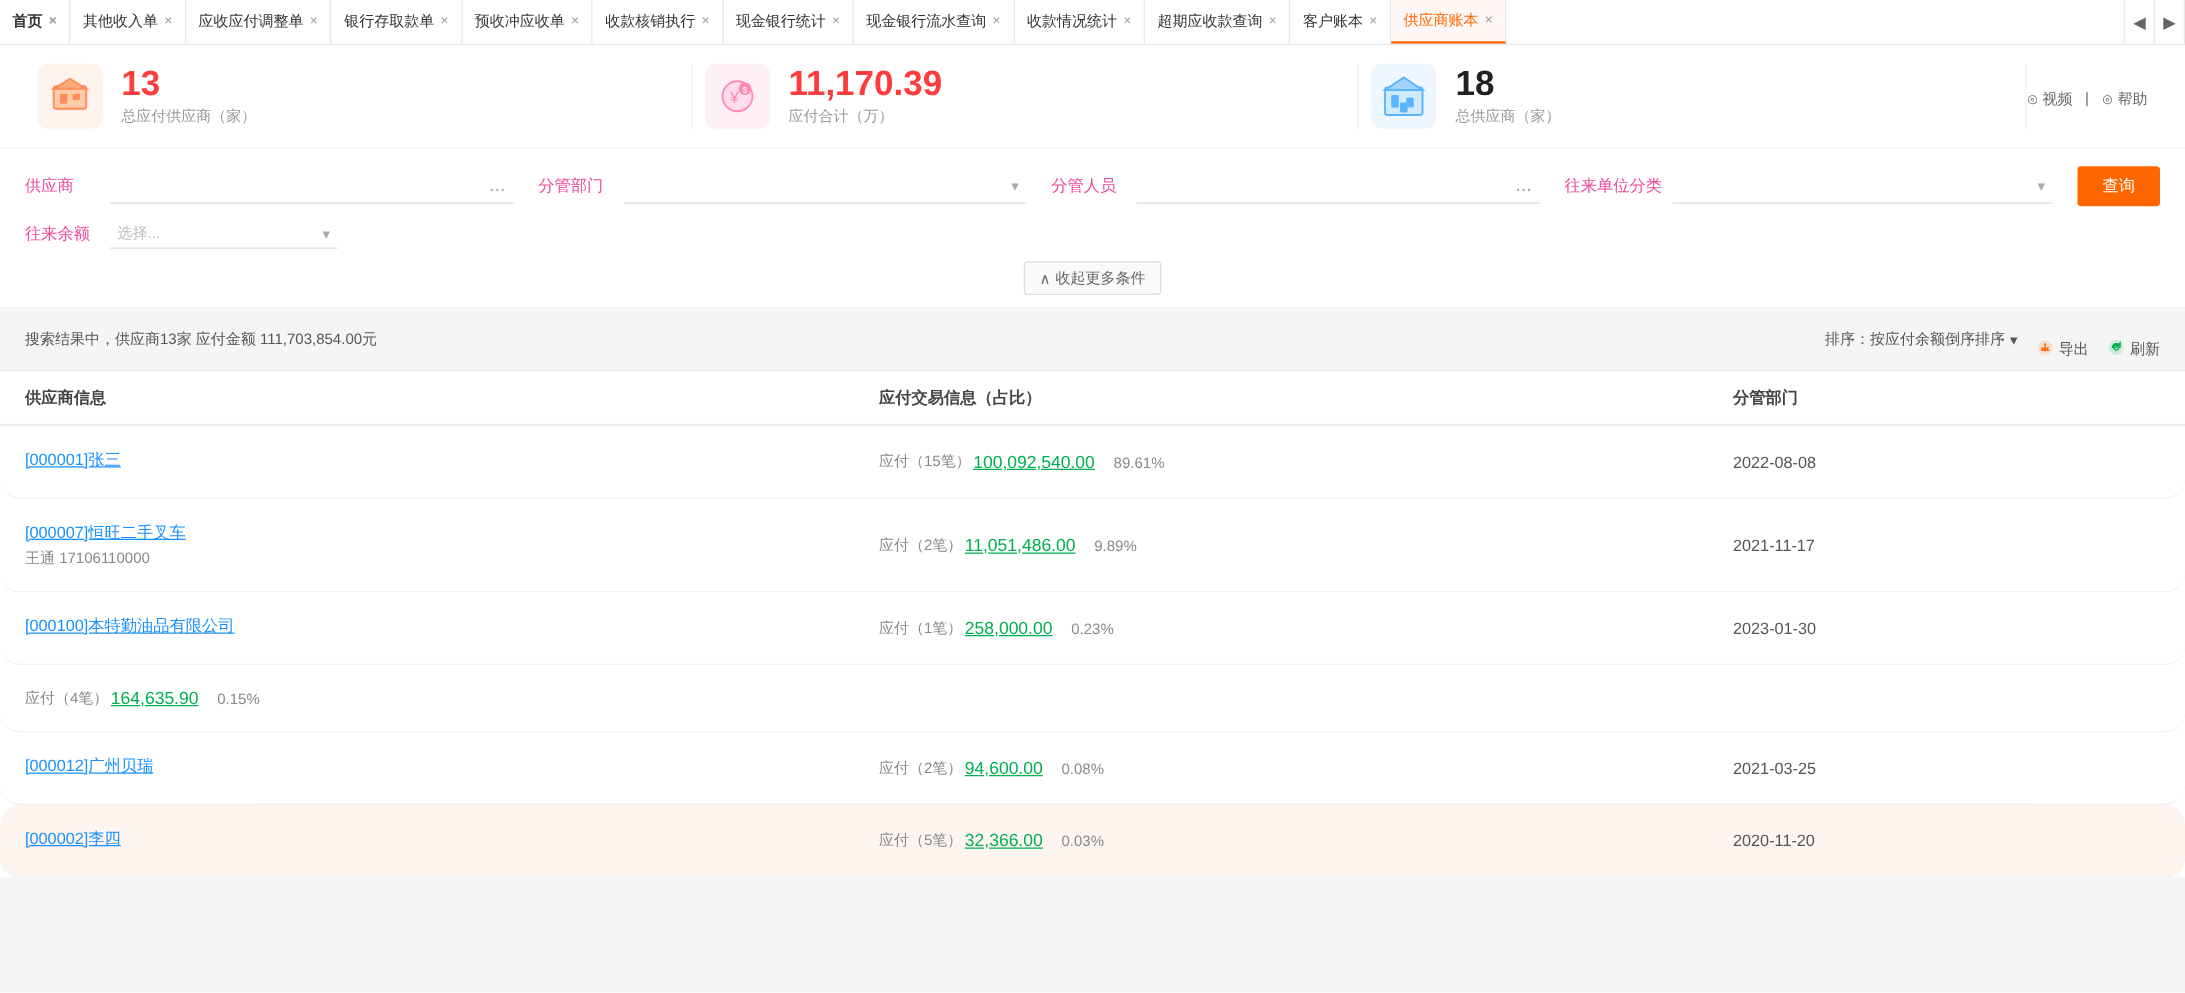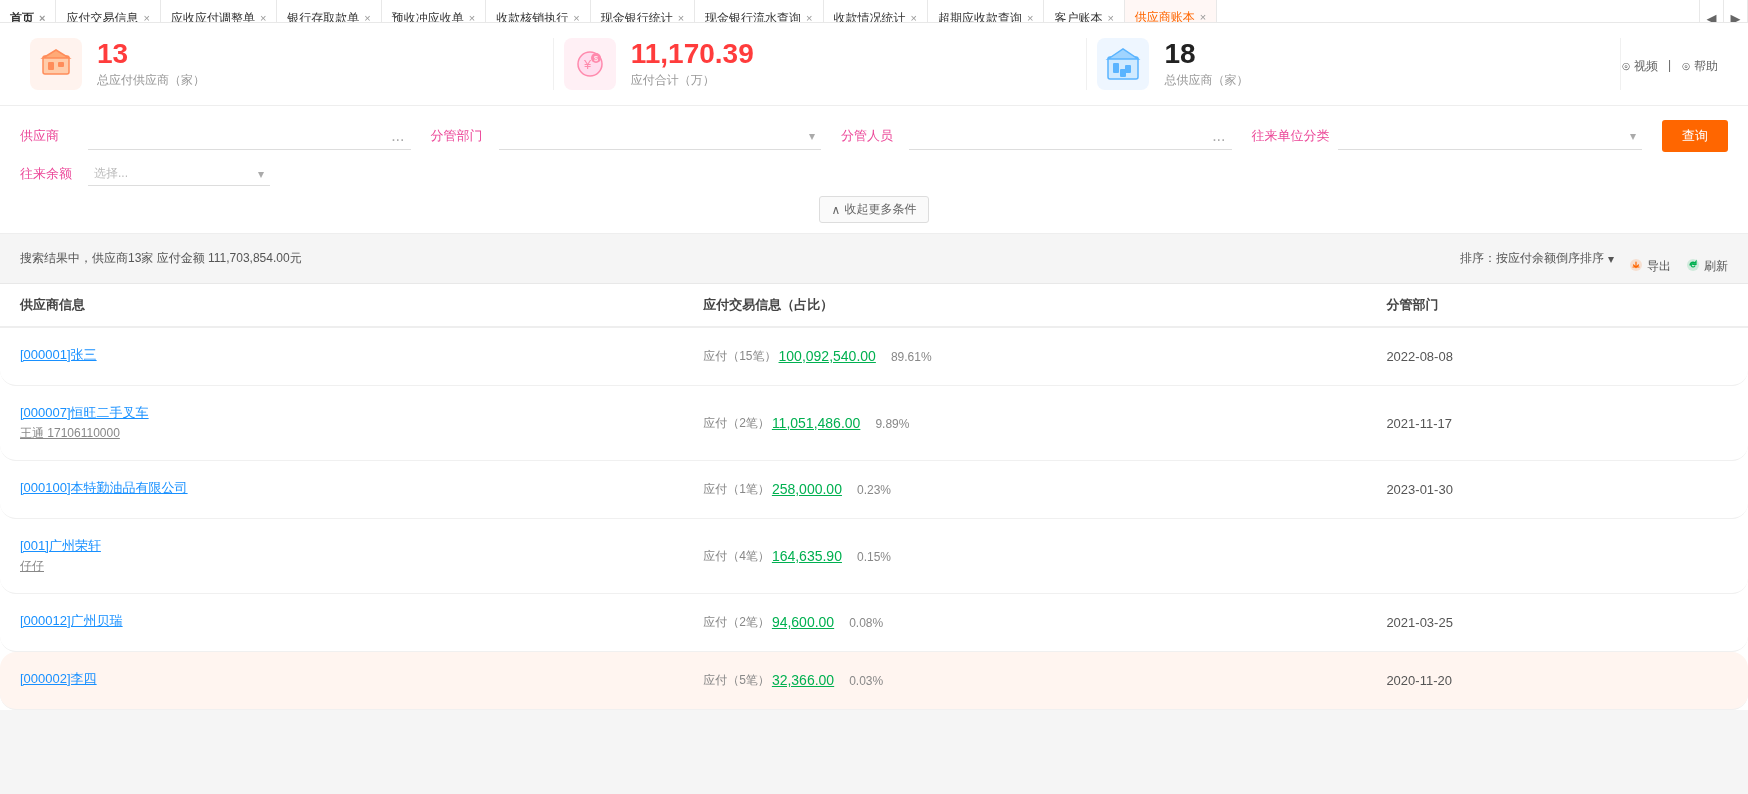--- a/index.html
+++ b/index.html
@@ -1,24 +1,24 @@
 <!DOCTYPE html>
 <html><head>
   <meta charset="utf-8">
   <style>
     * { box-sizing: border-box; margin: 0; padding: 0; }
     body { font-family: 'Microsoft YaHei', Arial, sans-serif; font-size: 13px; background: #f5f5f5; color: #333; overflow-x: hidden; }
 
     
     .top-nav {
       display: flex;
-      align-items: flex-start;
+      align-items: flex-end;
       background: #fff;
       border-bottom: 1px solid #e8e8e8;
-      height: 23px;
+      height: 36px;
       overflow: hidden;
       padding: 0;
     }
     .nav-tab {
       display: flex;
       align-items: center;
       padding: 0 10px;
       height: 36px;
       white-space: nowrap;
       font-size: 12px;
@@ -247,21 +247,20 @@
     .supplier-link {
       color: #1890ff;
       text-decoration: underline;
       cursor: pointer;
       font-size: 13px;
     }
     .supplier-sub {
       font-size: 12px;
       color: #888;
       margin-top: 3px;
-      text-decoration: underline;
     }
     .transaction-info {
       display: flex;
       flex-direction: row;
       gap: 2px;
     }
     .tx-label {
       font-size: 12px;
       color: #888;
     }
@@ -292,21 +291,21 @@
   </style>
 </head>
 <body>
 
 <div class="top-nav">
   <div class="nav-tab home">
     <span>首页</span>
     <span class="close-btn">×</span>
   </div>
   <div class="nav-tab">
-    <span>应付交易信息</span>
+    <span>其他收入单</span>
     <span class="close-btn">×</span>
   </div>
   <div class="nav-tab">
     <span>应收应付调整单</span>
     <span class="close-btn">×</span>
   </div>
   <div class="nav-tab">
     <span>银行存取款单</span>
     <span class="close-btn">×</span>
   </div>
@@ -525,24 +524,20 @@
       <div class="tx-label">应付（1笔）</div>
       <div class="tx-row">
         <span class="tx-amount">258,000.00</span>
         <span class="tx-percent">0.23%</span>
       </div>
     </div>
     <div class="last-pay">2023-01-30</div>
   </div>
 
   <div class="table-row">
-    <div>
-      <div class="supplier-link">[001]广州荣轩</div>
-      <div class="supplier-sub">仔仔</div>
-    </div>
     <div class="transaction-info">
       <div class="tx-label">应付（4笔）</div>
       <div class="tx-row">
         <span class="tx-amount">164,635.90</span>
         <span class="tx-percent">0.15%</span>
       </div>
     </div>
     <div class="last-pay"></div>
   </div>
 

